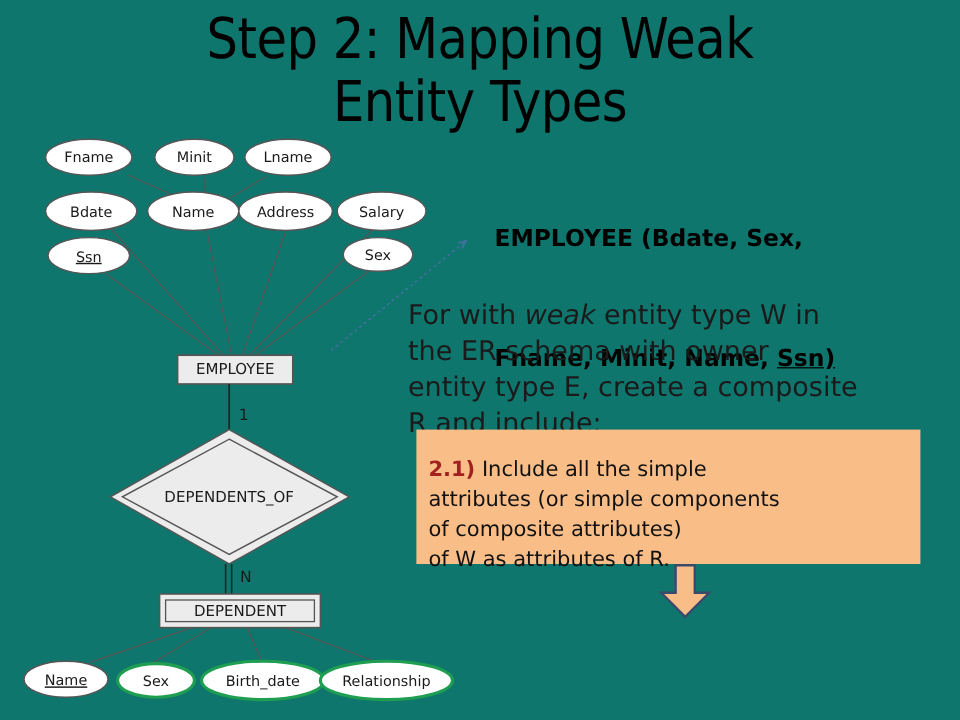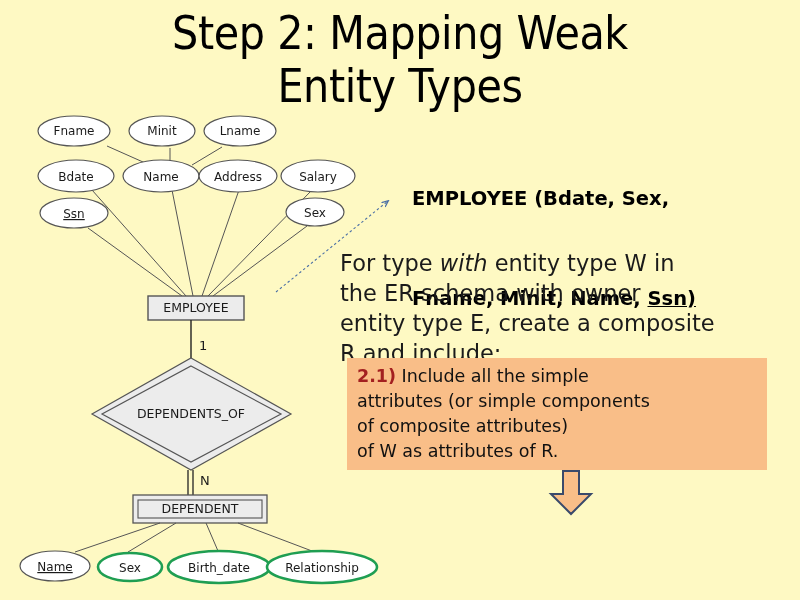--- a/index.html
+++ b/index.html
@@ -3,21 +3,21 @@
 <meta charset="utf-8">
 <style>
   html, body {
     margin: 0; padding: 0;
     background: #ffffff;
   }
   #slide {
     position: relative;
     width: 800px;
     height: 600px;
-    background: #fef9c3;
+    background: #0f766e;
     overflow: hidden;
     font-family: "DejaVu Sans", sans-serif;
   }
 
   
   #title {
     position: absolute;
     left: 0; top: 6px;
     width: 800px;
     text-align: center;
@@ -68,21 +68,21 @@
   }
   #body-text .it { font-style: italic; }
 
   
   #callout {
     position: absolute;
     left: 347px; top: 358px;
     width: 420px; height: 112px;
     background: #F9BE88;
     box-sizing: border-box;
-    padding: 6px 8px 0 10px;
+    padding: 22px 8px 0 10px;
   }
   #callout-text {
     font-family: "DejaVu Sans", sans-serif;
     font-size: 17.5px;
     line-height: 25px;
     color: #111111;
     white-space: pre-line;
   }
   #callout-num {
     font-weight: bold;
@@ -246,21 +246,21 @@
       <line x1="276" y1="292" x2="388" y2="201" stroke="#4A6FA5" stroke-width="1.1" stroke-dasharray="2.5 2.5" marker-end="url(#arrowhead-blue)"></line>
     </g>
   </svg>
 
   <div id="employee-relation" class="rel-text">
     <span>EMPLOYEE (Bdate, Sex,</span><br>
     <br>
     <span>Fname, Minit, Name, </span><span class="u">Ssn)</span>
   </div>
 
-  <div id="body-text"><span>For type </span><span class="it">with</span><span> entity type W in
+  <div id="body-text"><span>For with </span><span class="it">weak</span><span> entity type W in
 the ER schema with owner
 entity type E, create a composite
 R and include:</span></div>
 
   <div id="callout">
     <div id="callout-text"><span id="callout-num">2.1)</span><span> Include all the simple
 attributes (or  simple components
 of composite attributes)
  of W as attributes of R.</span></div>
   </div>

